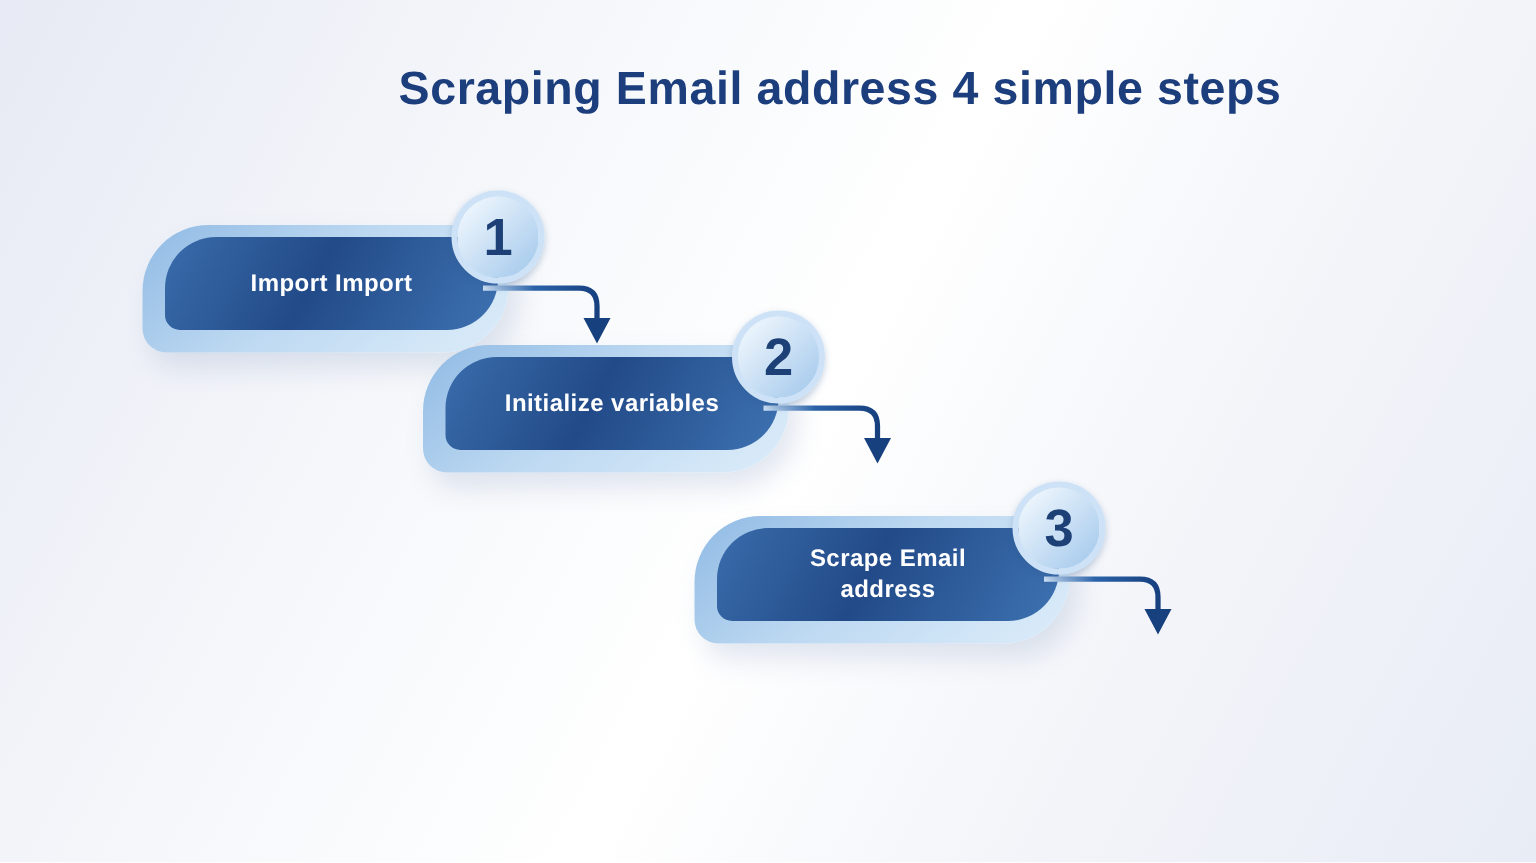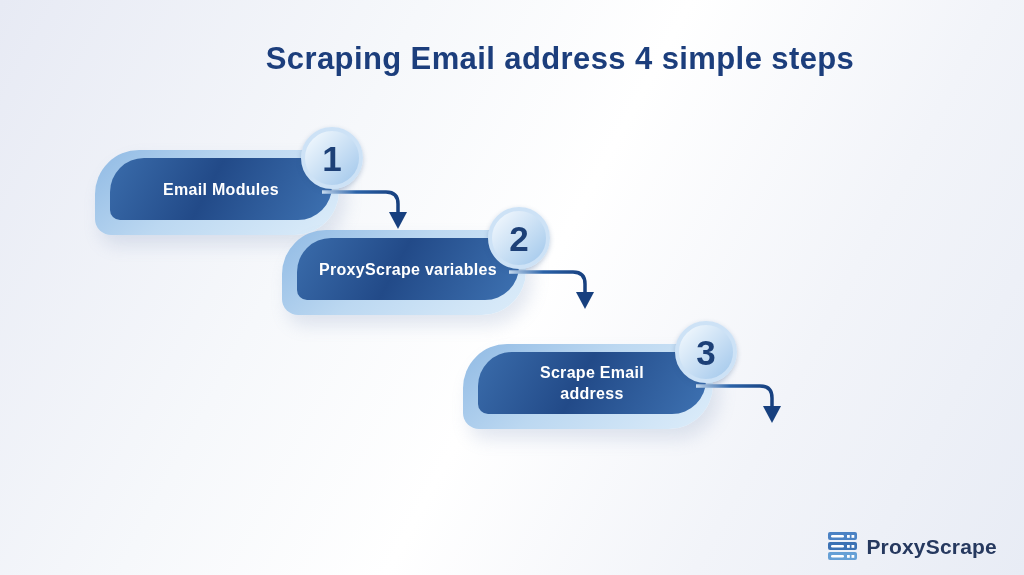--- a/index.html
+++ b/index.html
@@ -73,42 +73,42 @@
 </head>
 <body>
 
 <div id="canvas">
 
   <div class="title">Scraping Email address 4 simple steps</div>
 
   <div class="step step-1">
     <div class="halo"></div>
     <div class="pill">
-      <div class="pill-label">Email Modules</div>
+      <div class="pill-label">Import Import</div>
     </div>
     <svg class="arrow" width="90" height="46" viewBox="0 0 90 46">
       <defs>
         <linearGradient id="ag1" x1="0" y1="0" x2="1" y2="0">
           <stop offset="0" stop-color="#cfe2f5"></stop>
             <stop offset="0.45" stop-color="#2a62a8"></stop>
             <stop offset="1" stop-color="#17407f"></stop>
         </linearGradient>
       </defs>
       <path d="M2 4 H66 Q78 4 78 16 V25" fill="none" stroke="url(#ag1)" stroke-width="3.5"></path>
       <polygon points="69,24 87,24 78,41" fill="#17407f"></polygon>
     </svg>
     <div class="badge">
       <span class="badge-num">1</span>
     </div>
   </div>
 
   <div class="step step-2">
     <div class="halo"></div>
     <div class="pill">
-      <div class="pill-label">ProxyScrape variables</div>
+      <div class="pill-label">Initialize variables</div>
     </div>
     <svg class="arrow" width="90" height="46" viewBox="0 0 90 46">
       <defs>
         <linearGradient id="ag2" x1="0" y1="0" x2="1" y2="0">
           <stop offset="0" stop-color="#cfe2f5"></stop>
             <stop offset="0.45" stop-color="#2a62a8"></stop>
             <stop offset="1" stop-color="#17407f"></stop>
         </linearGradient>
       </defs>
       <path d="M2 4 H66 Q78 4 78 16 V25" fill="none" stroke="url(#ag2)" stroke-width="3.5"></path>
@@ -135,31 +135,14 @@
       </defs>
       <path d="M2 4 H66 Q78 4 78 16 V25" fill="none" stroke="url(#ag3)" stroke-width="3.5"></path>
       <polygon points="69,24 87,24 78,41" fill="#17407f"></polygon>
     </svg>
     <div class="badge">
       <span class="badge-num">3</span>
     </div>
   </div>
 
 
-  <div class="brand">
-    <svg width="31" height="31" viewBox="0 0 31 31">
-      <rect x="1" y="1" width="29" height="8" rx="2" fill="#4b82c4"></rect>
-      <rect x="4" y="4" width="13" height="2.6" rx="1.3" fill="#ffffff"></rect>
-      <rect x="20" y="4" width="2.8" height="2.8" fill="#ffffff"></rect>
-      <rect x="24.5" y="4" width="2.8" height="2.8" fill="#ffffff"></rect>
-      <rect x="1" y="11" width="29" height="8" rx="2" fill="#3c72b4"></rect>
-      <rect x="4" y="14" width="13" height="2.6" rx="1.3" fill="#ffffff"></rect>
-      <rect x="20" y="14" width="2.8" height="2.8" fill="#ffffff"></rect>
-      <rect x="24.5" y="14" width="2.8" height="2.8" fill="#ffffff"></rect>
-      <rect x="1" y="21" width="29" height="8" rx="2" fill="#66a0d6"></rect>
-      <rect x="4" y="24" width="13" height="2.6" rx="1.3" fill="#ffffff"></rect>
-      <rect x="20" y="24" width="2.8" height="2.8" fill="#ffffff"></rect>
-      <rect x="24.5" y="24" width="2.8" height="2.8" fill="#ffffff"></rect>
-    </svg>
-    <span class="brand-name">ProxyScrape</span>
-  </div>
 
 </div>
 
 </body></html>

